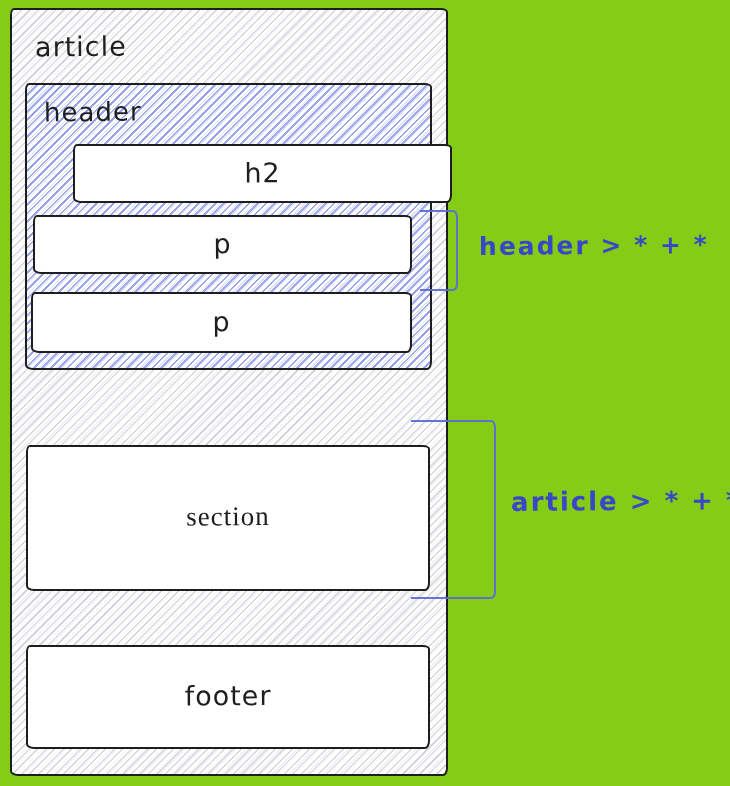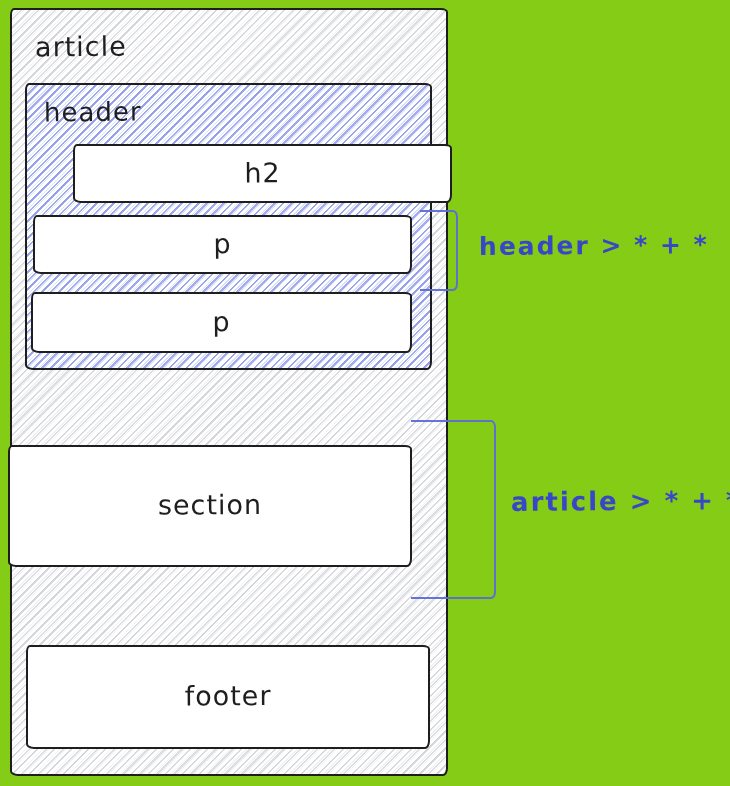--- a/index.html
+++ b/index.html
@@ -100,21 +100,21 @@
   </div>
 
   <div class="box sketch fill-white" style="left:33px; top:215px; width:379px; height:59px;">
     <div class="center-label">p</div>
   </div>
 
   <div class="box sketch fill-white" style="left:31px; top:292px; width:381px; height:61px;">
     <div class="center-label">p</div>
   </div>
 
-  <div class="box sketch fill-white" style="left:8px; top:445px; width:404px; height:122px;">
+  <div class="box sketch fill-white" style="left:26px; top:445px; width:404px; height:146px;font-family:Liberation Serif, serif;">
     <div class="center-label">section</div>
   </div>
 
   <div class="box sketch fill-white" style="left:26px; top:645px; width:404px; height:104px;">
     <div class="center-label">footer</div>
   </div>
 
   <div class="bracket" style="left:420px; top:210px; width:38px; height:81px;"></div>
 
   <div class="annotation" style="left:479px; top:231px; font-size:25px;">header &gt; * + *</div>

